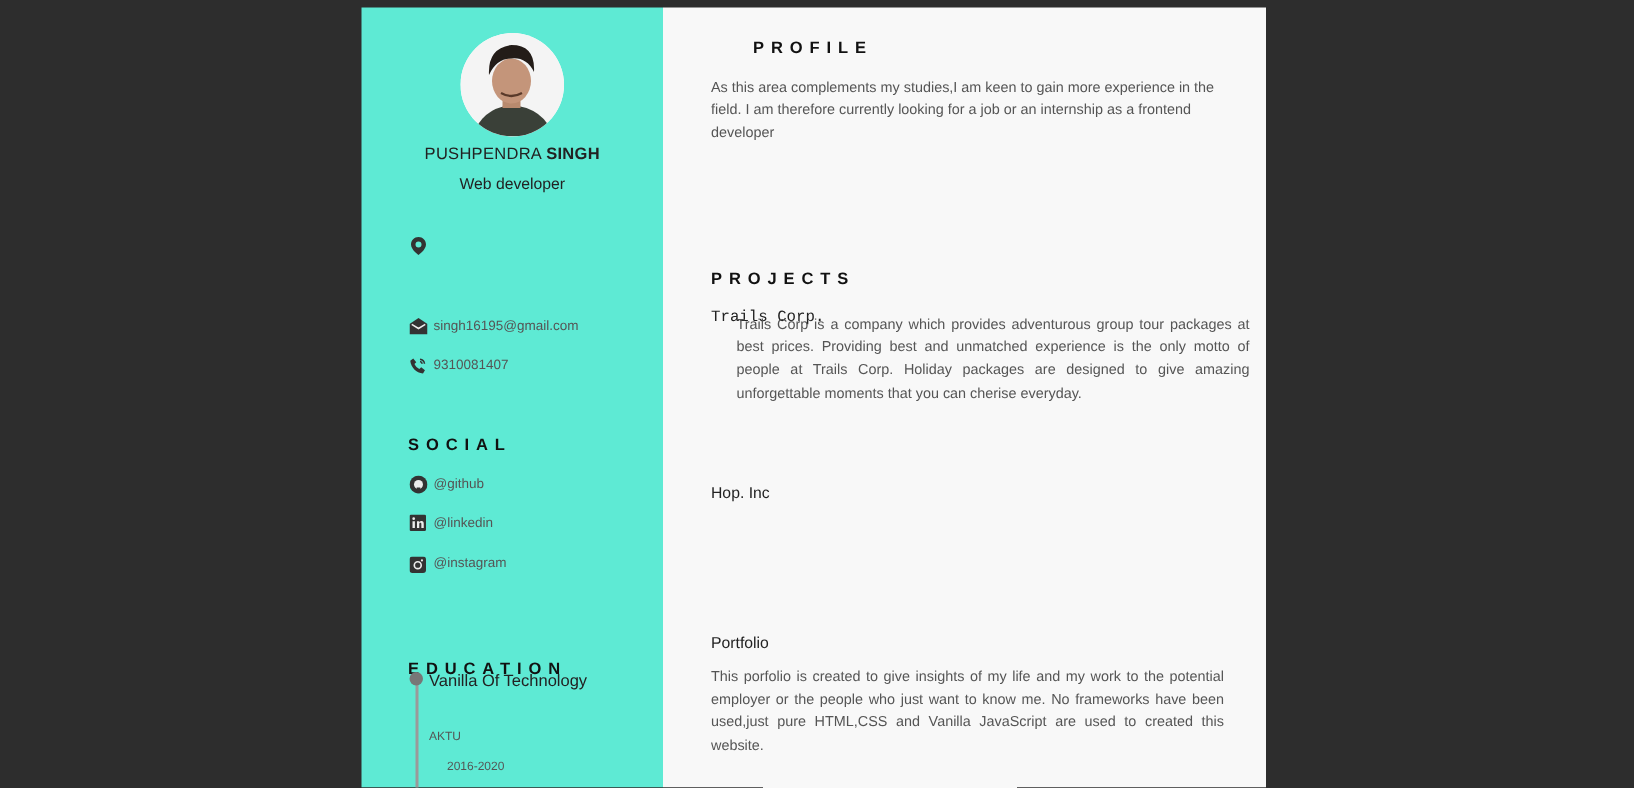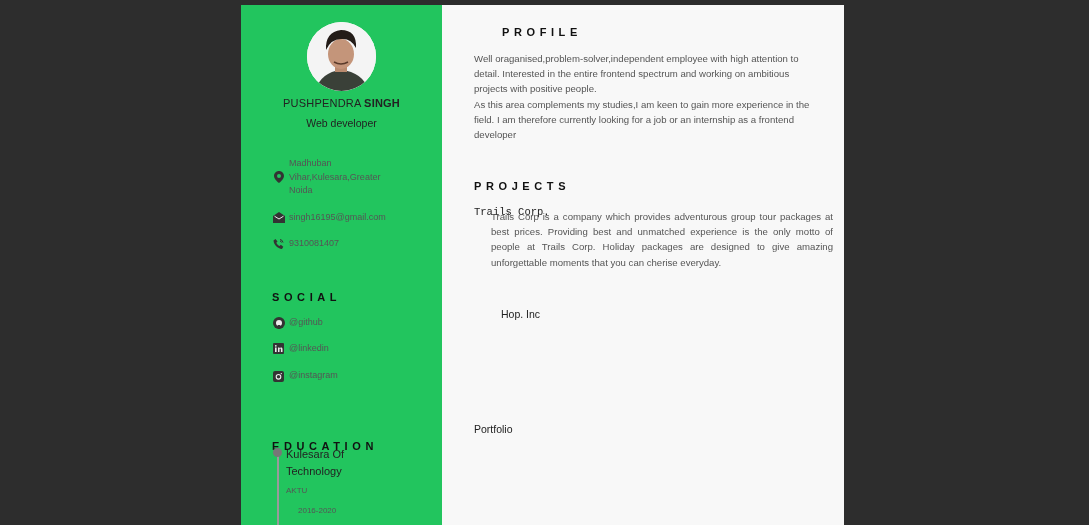--- a/index.html
+++ b/index.html
@@ -9,21 +9,21 @@
     font-family: "Liberation Sans", "DejaVu Sans", sans-serif;
     position: relative;
   }
   .page {
     position: absolute; left: 241px; top: 5px;
     width: 603px; height: 520px;
     display: flex;
   }
   .sidebar {
     width: 201px; height: 100%;
-    background: #22c55e;
+    background: #5eead4;
     position: relative;
   }
   .main {
     width: 402px; height: 100%;
     background: #f8f8f8;
     position: relative;
   }
   .avatar {
     position: absolute; left: 66px; top: 17px;
     width: 69px; height: 69px; border-radius: 50%;
@@ -87,25 +87,20 @@
       <b>SINGH</b>
     </div>
     <div class="role">Web developer</div>
 
     <div class="contact" style="top:152px;">
       <span class="ic">
         <svg width="10" height="12" viewBox="0 0 10 12">
             <path d="M5 0C2.2 0 0 2.2 0 5c0 3.5 5 7 5 7s5-3.5 5-7C10 2.2 7.8 0 5 0zm0 7a2 2 0 110-4 2 2 0 010 4z" fill="#333"></path>
           </svg>
       </span>
-      <div class="txt">
-        <div>Madhuban</div>
-        <div>Vihar,Kulesara,Greater</div>
-        <div>Noida</div>
-      </div>
     </div>
     <div class="contact" style="top:206px;justify-content:space-between;">
       <span class="ic">
         <svg width="12" height="11" viewBox="0 0 12 11">
             <path d="M6 0L0 4v7h12V4z" fill="#333"></path>
             <path d="M1.5 4.2L6 7l4.5-2.8" stroke="#ececec" stroke-width="1" fill="none"></path>
           </svg>
       </span>
       <span class="txt">singh16195@gmail.com</span>
     </div>
@@ -148,34 +143,34 @@
             <circle cx="5.5" cy="5.8" r="2.3" stroke="#ececec" stroke-width="1.1" fill="none"></circle>
             <circle cx="8.3" cy="2.6" r="0.7" fill="#ececec"></circle>
           </svg>
       </span>
       <span class="txt">@instagram</span>
     </div>
 
     <div class="sec-title" style="left:31px; top:435px;">EDUCATION</div>
     <div class="edu-line"></div>
     <div class="edu-dot"></div>
-    <div class="edu-degree">Kulesara Of Technology</div>
+    <div class="edu-degree">Vanilla Of Technology</div>
     <div class="edu-sub" style="top:481px;">AKTU</div>
     <div class="edu-sub" style="top:501px;margin-left:12px;">2016-2020</div>
   </aside>
 
   <main class="main">
     <div class="m-title" style="top:21px;padding-left:28px;">PROFILE</div>
     <div class="para" style="top:46px; width:340px;">
-      <div>Well oraganised,problem-solver,independent employee with high attention to detail. Interested in the entire frontend spectrum and working on ambitious projects with positive people.</div>
       <div>As this area complements my studies,I am keen to gain more experience in the field. I am therefore currently looking for a job or an internship as a frontend developer</div>
     </div>
 
     <div class="m-title" style="top:175px;">PROJECTS</div>
 
     <div class="proj-name" style="top:201px;font-family:Liberation Mono, monospace;">Trails Corp.</div>
     <div class="para j" style="top:204px;margin-left:17px;">Trails Corp is a company which provides adventurous group tour packages at best prices. Providing best and unmatched experience is the only motto of people at Trails Corp. Holiday packages are designed to give amazing unforgettable moments that you can cherise everyday.</div>
 
-    <div class="proj-name" style="top:303px;margin-left:27px;">Hop. Inc</div>
+    <div class="proj-name" style="top:318px;">Hop. Inc</div>
 
     <div class="proj-name" style="top:418px;">Portfolio</div>
+    <div class="para j" style="top:439px;">This porfolio is created to give insights of my life and my work to the potential employer or the people who just want to know me. No frameworks have been used,just  pure HTML,CSS and Vanilla JavaScript are used to created this website.</div>
   </main>
 </div>
 
 </body></html>

